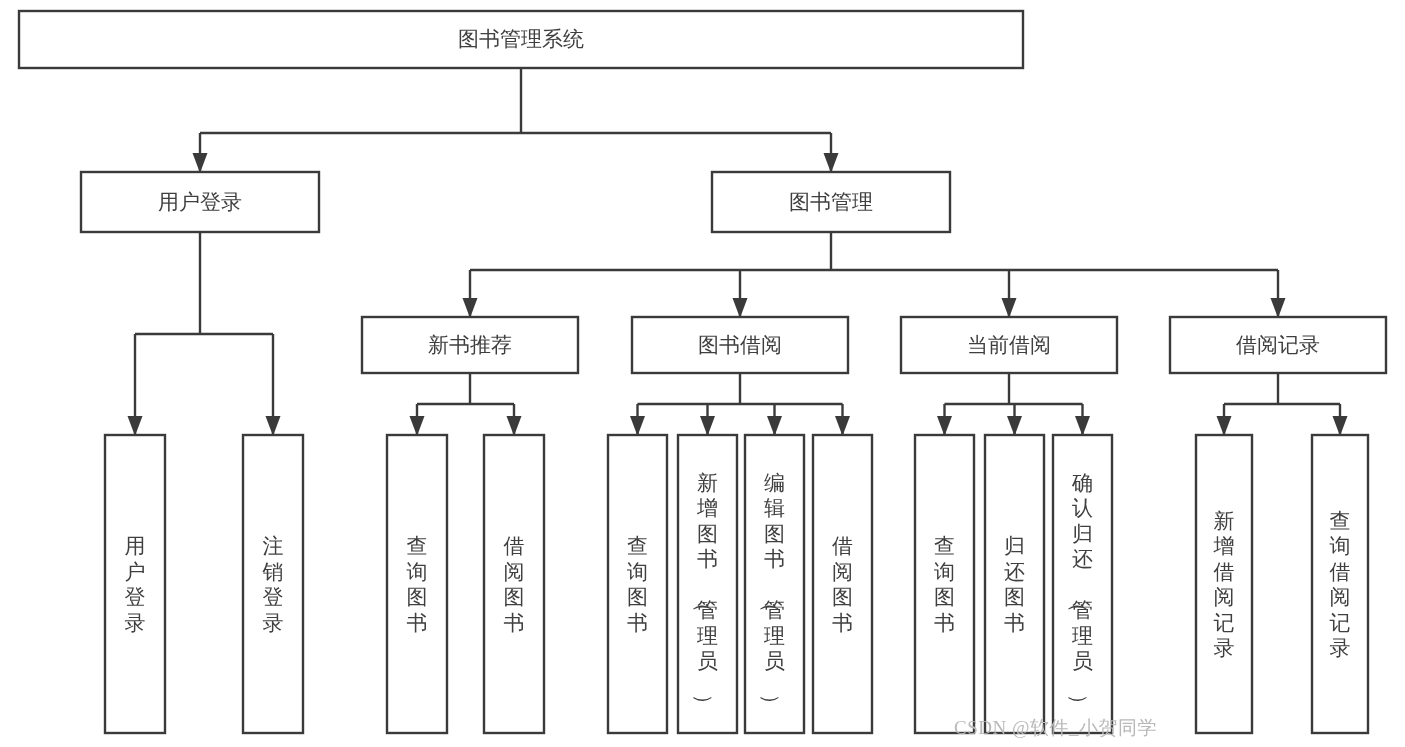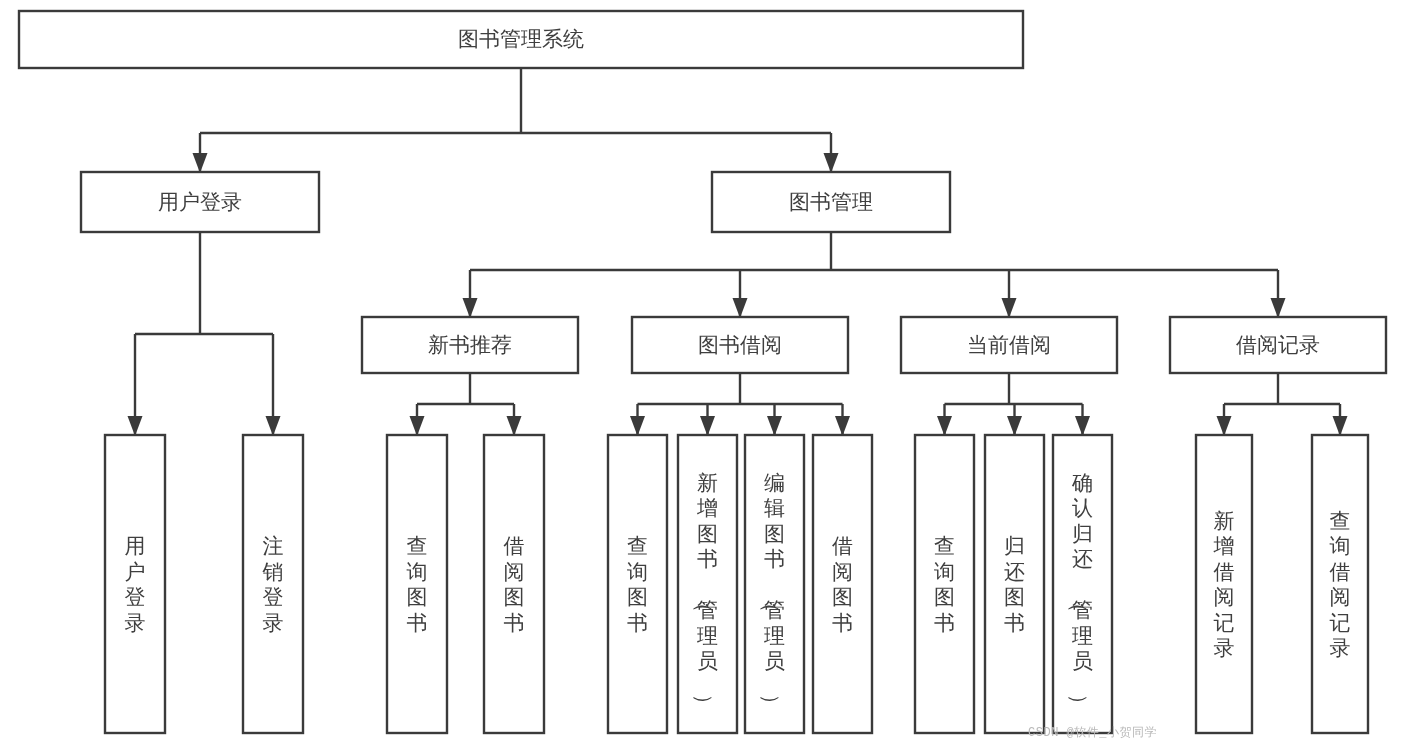--- a/index.html
+++ b/index.html
@@ -53,22 +53,22 @@
     font-family: "Liberation Sans", "DejaVu Sans", sans-serif;
     fill: #3f3f3f;
     font-size: 21px;
     text-anchor: middle;
     white-space: pre;
   }
   .watermark-text {
     position: absolute;
     right: 8px;
     bottom: 6px;
-    font-family: Liberation Mono, monospace;
-    font-size: 12px;
+    font-family: Liberation Serif, serif;
+    font-size: 19px;
     color: #b9b9b9;
     letter-spacing: 0.5px;
     user-select: none;
     pointer-events: none;
   }
 </style>
 </head>
 <body>
 
 <div id="diagram-root">

